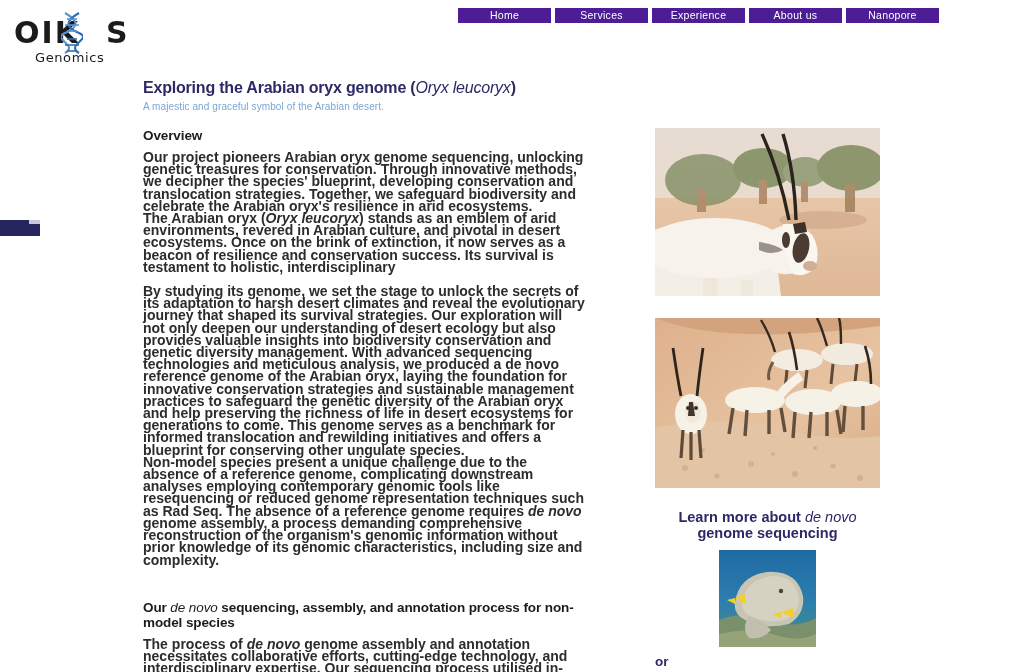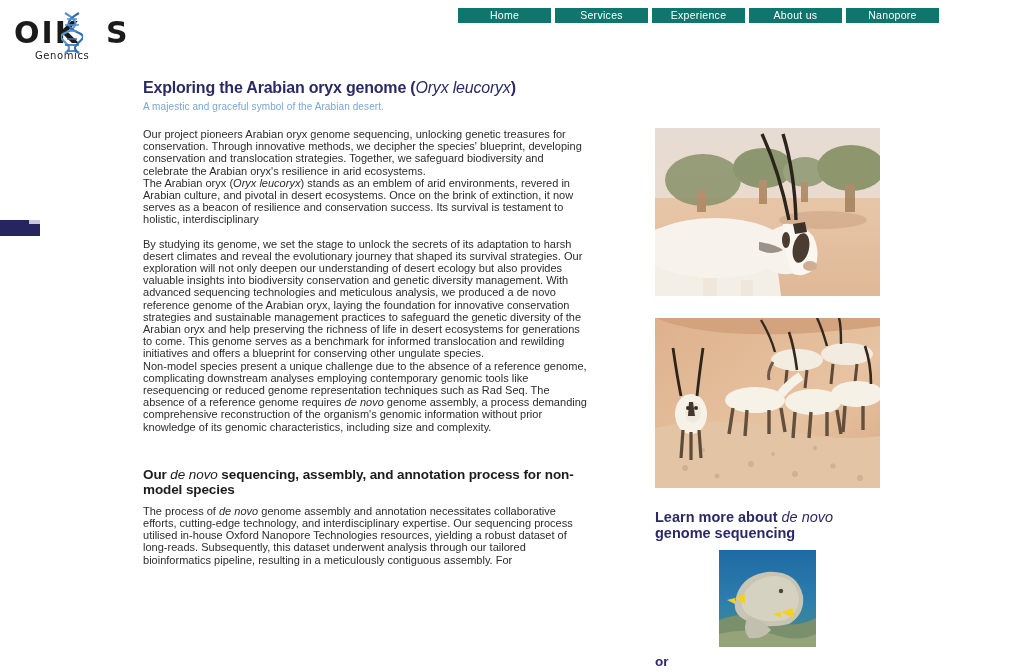--- a/index.html
+++ b/index.html
@@ -12,21 +12,21 @@
   }
   #page { position: relative; width: 1024px; height: 672px; background: #fff; overflow: hidden; }
 
   
   .topnav {
     position: absolute; top: 8px; left: 458px;
     display: flex; gap: 4px;
   }
   .navitem {
     width: 93px; height: 15px;
-    background: #0f766e;
+    background: #4c1d95;
     color: #ffffff;
     font-size: 10.5px;
     line-height: 15px;
     text-align: center;
     letter-spacing: .3px;
     white-space: nowrap;
     cursor: pointer;
   }
 
   
@@ -36,21 +36,21 @@
     font-size: 30px; font-weight: 700; letter-spacing: 2px;
     color: #1b1b1b; line-height: 30px;
     font-family: "DejaVu Sans", sans-serif;
   }
   .logo-word .gap { color: transparent; }
   .logo-dna {
     position: absolute; left: 47px; top: -7px; width: 22px; height: 44px;
   }
   .logo-sub {
     margin-top: 2px; margin-left: 21px;
-    font-size: 10px; color: #1b1b1b; letter-spacing: .6px;
+    font-size: 13px; color: #1b1b1b; letter-spacing: .6px;
     font-family: "DejaVu Sans", sans-serif;
   }
 
   
   .side-tab {
     position: absolute; left: 0; top: 220px;
     width: 40px; height: 16px; background: #272560;
   }
   .side-tab .sheen {
     position: absolute; right: 0; top: 0; width: 11px; height: 4px;
@@ -74,37 +74,37 @@
     position: absolute; left: 143px; top: 128px;
     width: 444px;
   }
   .h2 {
     font-size: 13.5px; font-weight: 700; color: #1c1c1c;
     margin: 0 0 8px 0; letter-spacing: -.1px;
   }
   .h2 .sci { font-weight: 400; font-style: italic; }
   .h2.spaced { margin-top: 34px; }
   .body {
-    font-size: 11px; line-height: 12.2px; color: #2c2c2c;
-    margin: 0 0 0 0; letter-spacing: .01px;
+    font-size: 14px; line-height: 12.2px; color: #2c2c2c;
+    margin: 0 0 0 0; letter-spacing: .01px; font-weight: bold;
   }
   .body.gap { margin-top: 12px; }
   .body .sci { font-style: italic; }
 
   
   .col-side { position: absolute; left: 655px; top: 128px; width: 225px; }
   .photo {
     width: 225px; border: 0; display: block; position: relative; overflow: hidden;
   }
   .photo-1 { height: 168px; margin-bottom: 22px; }
   .photo-2 { height: 170px; }
 
   .learn-head {
     margin-top: 22px;
-    text-align: left;
+    text-align: center;
     font-size: 14.5px; font-weight: 700; color: #2b2a66;
     line-height: 15.5px;
   }
   .learn-head .sci { font-weight: 400; font-style: italic; }
 
   .dugong-wrap { display: flex; justify-content: center; margin-top: 9px; }
   .dugong { width: 97px; height: 97px; position: relative; overflow: hidden; display:block; }
 
   .or-text {
     margin-top: 7px;
@@ -143,20 +143,21 @@
 
   <div class="side-tab">
     <div class="sheen"></div>
   </div>
 
   <h1 class="title"><span>Exploring the Arabian oryx genome (</span><span class="sci">Oryx leucoryx</span><span>)</span></h1>
   <div class="subtitle">A majestic and graceful symbol of the Arabian desert.</div>
 
   <div class="col-main">
 
+    <h2 class="h2">Overview</h2>
     <p class="body">Our project pioneers Arabian oryx genome sequencing, unlocking genetic treasures for conservation. Through innovative methods, we decipher the species' blueprint, developing conservation and translocation strategies. Together, we safeguard biodiversity and celebrate the Arabian oryx's resilience in arid ecosystems.</p>
 
     <p class="body"><span>The Arabian oryx (</span><span class="sci">Oryx leucoryx</span><span>) stands as an emblem of arid environments, revered in Arabian culture, and pivotal in desert ecosystems. Once on the brink of extinction, it now serves as a beacon of resilience and conservation success. Its survival is testament to holistic, interdisciplinary</span></p>
     <p class="body gap">By studying its genome, we set the stage to unlock the secrets of its adaptation to harsh desert climates and reveal the evolutionary journey that shaped its survival strategies. Our exploration will not only deepen our understanding of desert ecology but also provides valuable insights into biodiversity conservation and genetic diversity management. With advanced sequencing technologies and meticulous analysis, we produced a de novo reference genome of the Arabian oryx, laying the foundation for innovative conservation strategies and sustainable management practices to safeguard the genetic diversity of the Arabian oryx and help preserving the richness of life in desert ecosystems for generations to come. This genome serves as a benchmark for informed translocation and rewilding initiatives and offers a blueprint for conserving other ungulate species.</p>
 
     <p class="body"><span>Non-model species present a unique challenge due to the absence of a reference genome, complicating downstream analyses employing contemporary genomic tools like resequencing or reduced genome representation techniques such as Rad Seq. The absence of a reference genome requires </span><span class="sci">de novo</span><span> genome assembly, a process demanding comprehensive reconstruction of the organism's genomic information without prior knowledge of its genomic characteristics, including size and complexity.</span></p>
 
     <h2 class="h2 spaced"><span>Our </span><span class="sci">de novo</span><span> sequencing, assembly, and annotation process for non-model species</span></h2>
     <p class="body"><span>The process of </span><span class="sci">de novo</span><span> genome assembly and annotation necessitates collaborative efforts, cutting-edge technology, and interdisciplinary expertise. Our sequencing process utilised in-house Oxford Nanopore Technologies resources, yielding a robust dataset of long-reads. Subsequently, this dataset underwent analysis through our tailored bioinformatics pipeline, resulting in a meticulously contiguous assembly. For </span></p>
   </div>

